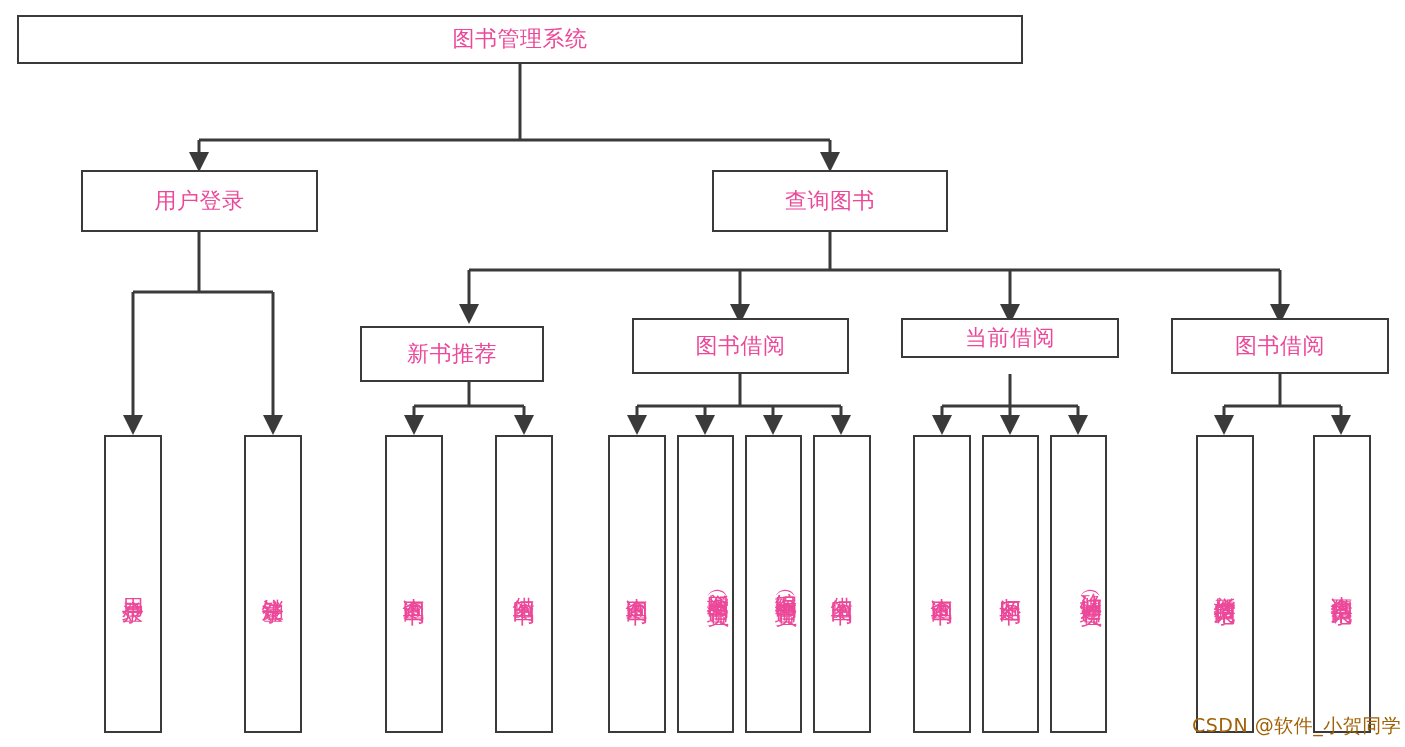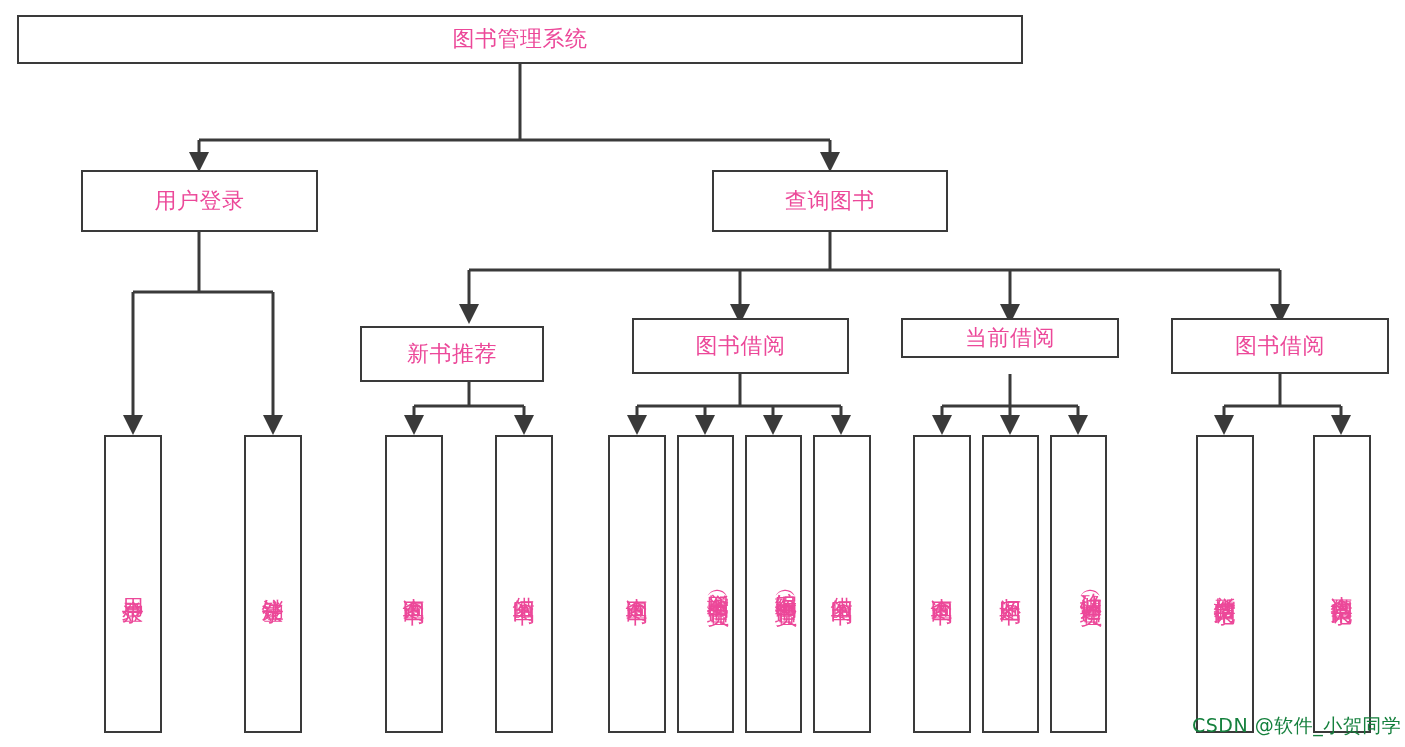--- a/index.html
+++ b/index.html
@@ -53,21 +53,21 @@
   svg.links {
     position: absolute;
     left: 0;
     top: 0;
     width: 1405px;
     height: 747px;
     pointer-events: none;
   }
   .watermark {
     position: absolute;
-    color: #15803d;
+    color: #a16207;
     font-size: 19px;
     letter-spacing: 0.5px;
     white-space: nowrap;
   }
 </style>
 </head>
 <body>
 
 <div id="canvas">
 

